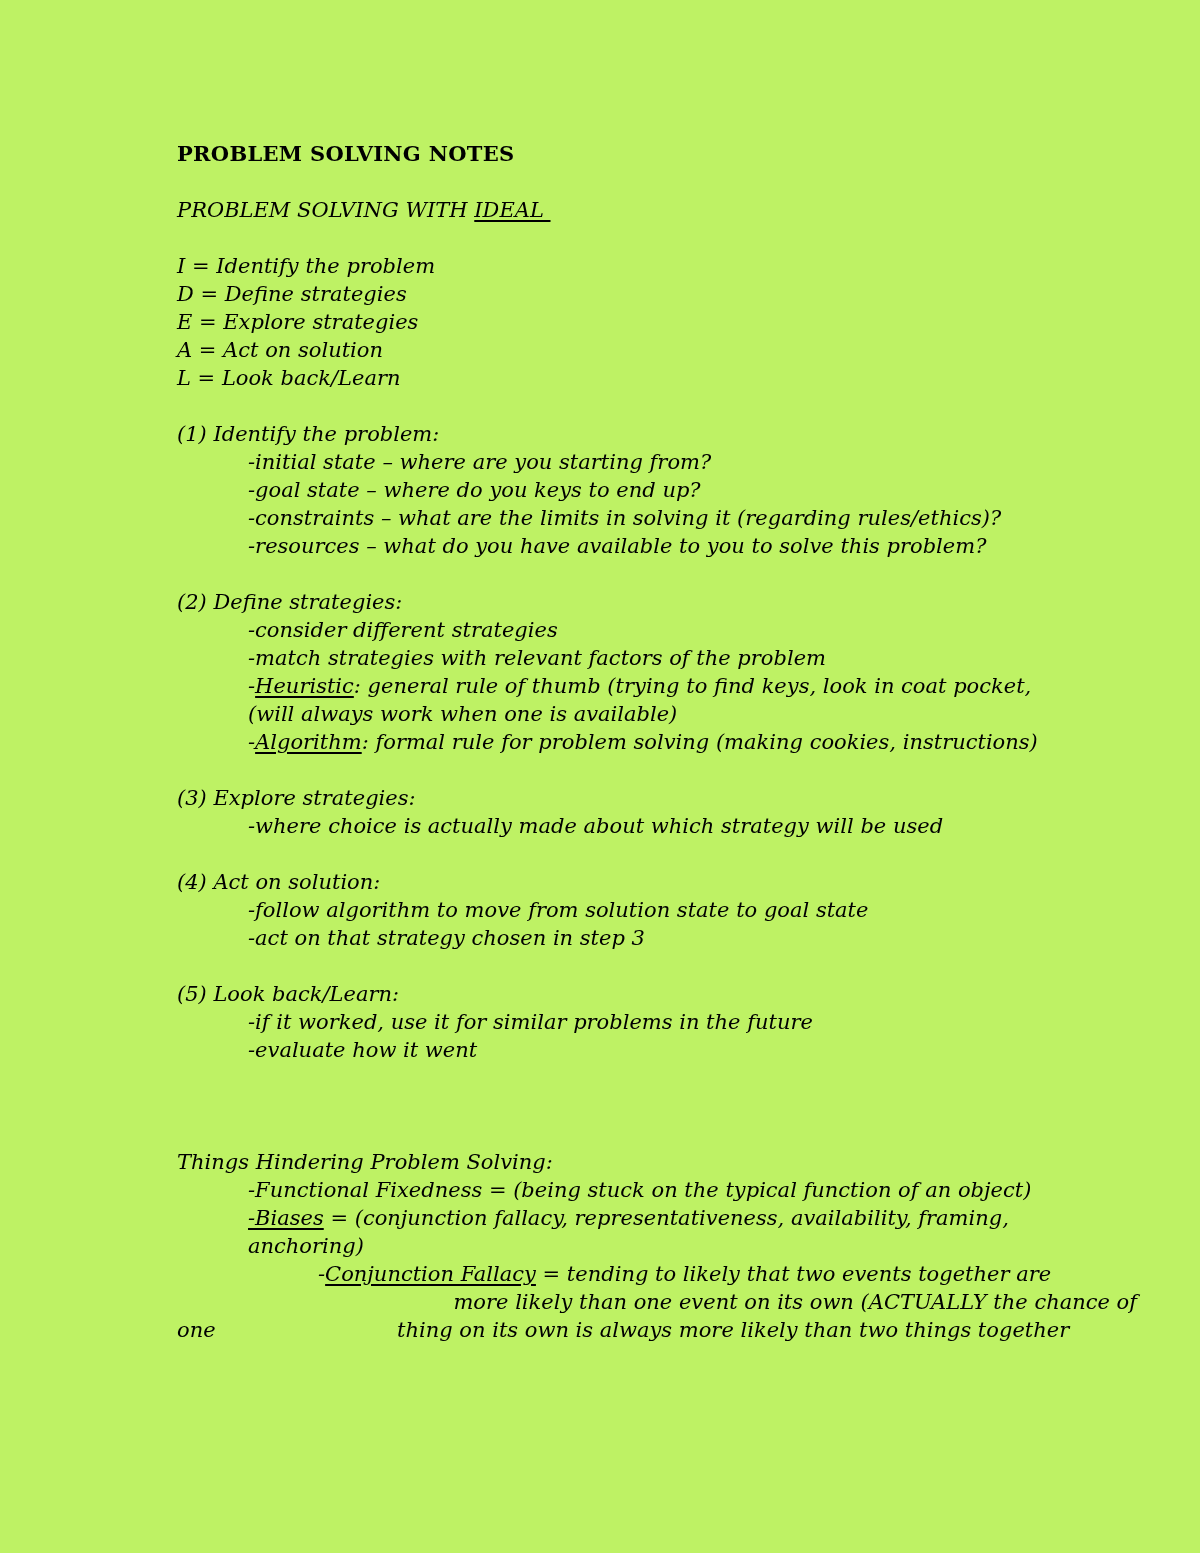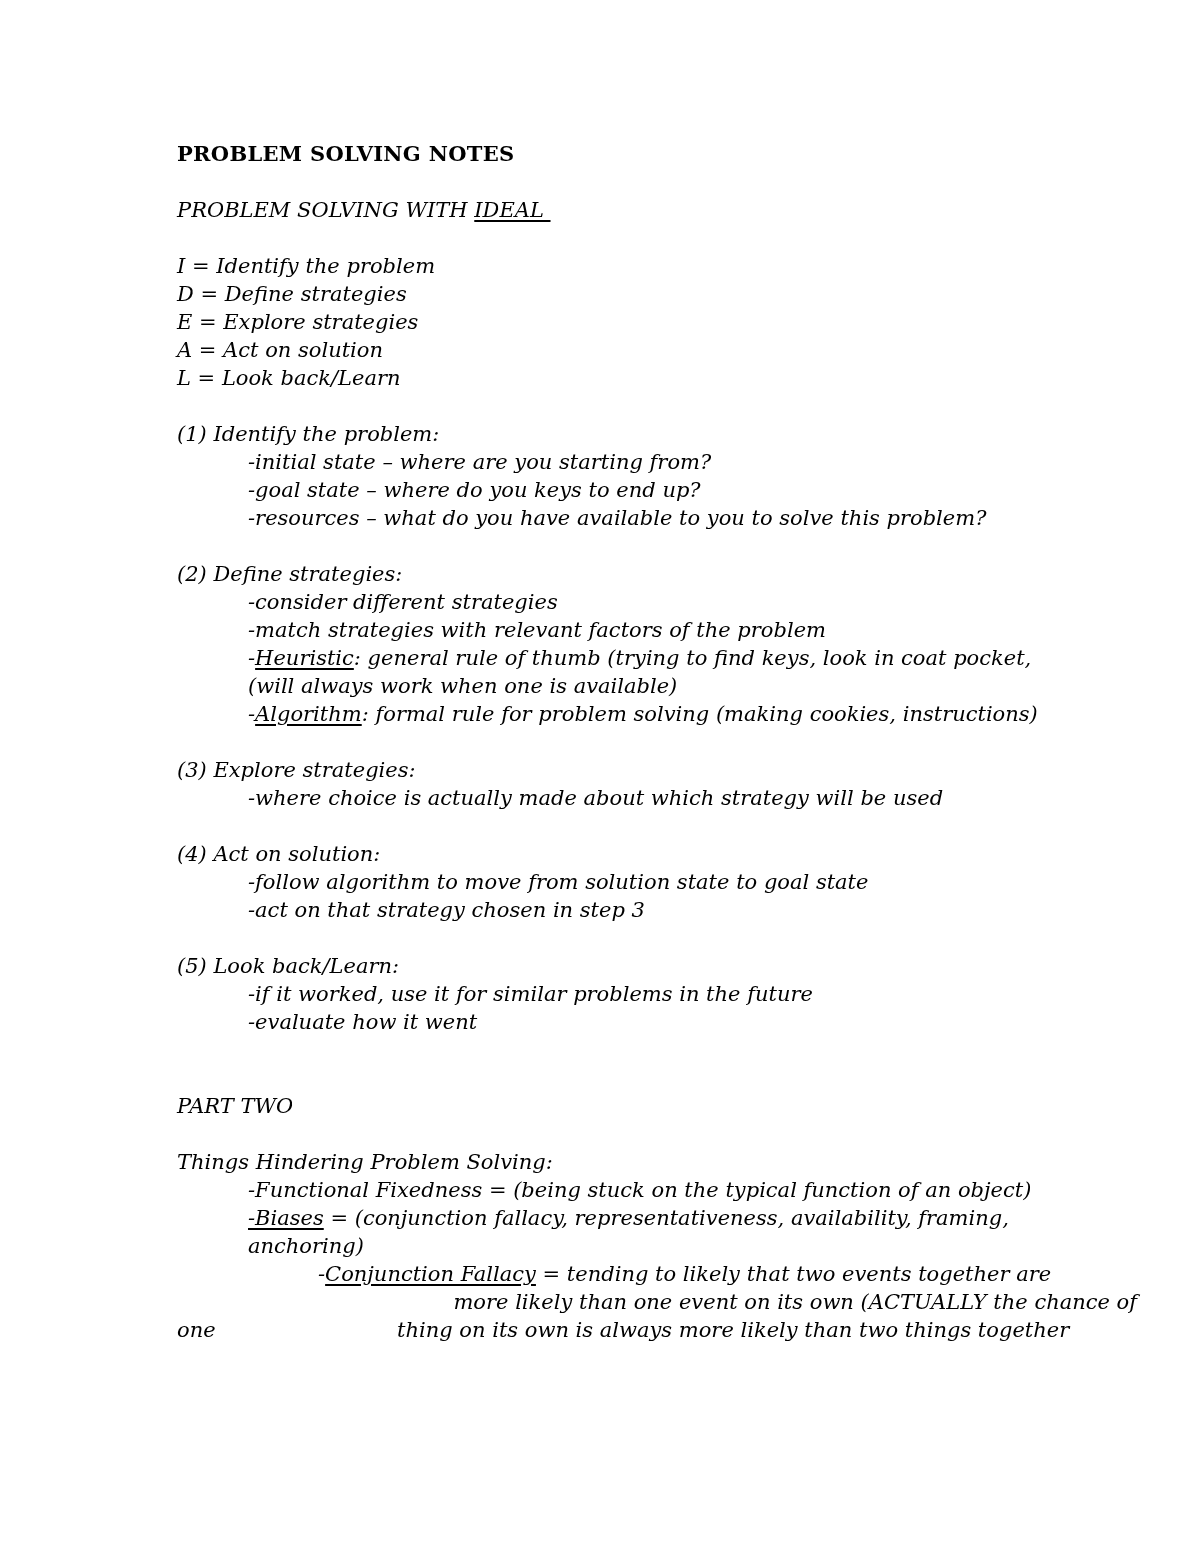--- a/index.html
+++ b/index.html
@@ -1,19 +1,19 @@
 <!DOCTYPE html>
 <html><head>
 <meta charset="utf-8">
 <style>
   html,body{margin:0;padding:0;background:#e8e8e8;}
   .page{
     position:relative;
     width:1200px;height:1553px;
-    background:#ffffff;
+    background:#bef264;
     color:#000000;
     font-family:"DejaVu Serif",serif;
     overflow:hidden;
     margin:0 auto;
   }
   .doc{
     position:absolute;
     left:177px;top:140px;
     width:960px;
     font-size:21px;
@@ -49,20 +49,21 @@
         <div class="line"></div>
         <div class="line ind0"><span>I = Identify the problem</span></div>
         <div class="line ind0"><span>D = Define strategies</span></div>
         <div class="line ind0"><span>E = Explore strategies</span></div>
         <div class="line ind0"><span>A = Act on solution</span></div>
         <div class="line ind0"><span>L = Look back/Learn</span></div>
         <div class="line"></div>
         <div class="line ind0"><span>(1) Identify the problem:</span></div>
         <div class="line ind1"><span>-initial state – where are you starting from?</span></div>
         <div class="line ind1"><span>-goal state – where do you keys to end up?</span></div>
+        <div class="line ind1"><span>-constraints – what are the limits in solving it (regarding rules/ethics)?</span></div>
         <div class="line ind1"><span>-resources – what do you have available to you to solve this problem?</span></div>
         <div class="line"></div>
         <div class="line ind0"><span>(2) Define strategies:</span></div>
         <div class="line ind1"><span>-consider different strategies</span></div>
         <div class="line ind1"><span>-match strategies with relevant factors of the problem</span></div>
         <div class="line ind1"><span>-</span><span class="u">Heuristic</span><span>: general rule of thumb (trying to find keys, look in coat pocket,</span></div>
         <div class="line ind1"><span>(will always work when one is available)</span></div>
         <div class="line ind1"><span>-</span><span class="u">Algorithm</span><span>: formal rule for problem solving (making cookies, instructions)</span></div>
         <div class="line"></div>
         <div class="line ind0"><span>(3) Explore strategies:</span></div>
@@ -70,21 +71,20 @@
         <div class="line"></div>
         <div class="line ind0"><span>(4) Act on solution:</span></div>
         <div class="line ind1"><span>-follow algorithm to move from solution state to goal state</span></div>
         <div class="line ind1"><span>-act on that strategy chosen in step 3</span></div>
         <div class="line"></div>
         <div class="line ind0"><span>(5) Look back/Learn:</span></div>
         <div class="line ind1"><span>-if it worked, use it for similar problems in the future</span></div>
         <div class="line ind1"><span>-evaluate how it went</span></div>
         <div class="line"></div>
         <div class="line"></div>
-        <div class="line ind0"><span>PART TWO</span></div>
         <div class="line"></div>
         <div class="line ind0"><span>Things Hindering Problem Solving:</span></div>
         <div class="line ind1"><span>-Functional Fixedness = (being stuck on the typical function of an object)</span></div>
         <div class="line ind1"><span class="u">-Biases</span><span> = (conjunction fallacy, representativeness, availability, framing,</span></div>
         <div class="line ind1"><span>anchoring)</span></div>
         <div class="line ind2"><span>-</span><span class="u">Conjunction Fallacy</span><span> = tending to likely that two events together are</span></div>
         <div class="line ind3"><span>more likely than one event on its own (ACTUALLY the chance of</span></div>
         <div class="line ind0"><span>one</span><span class="abs" style="left: 212px;">thing on its own is always more likely than two things together</span></div>
       </div>
   </div>

